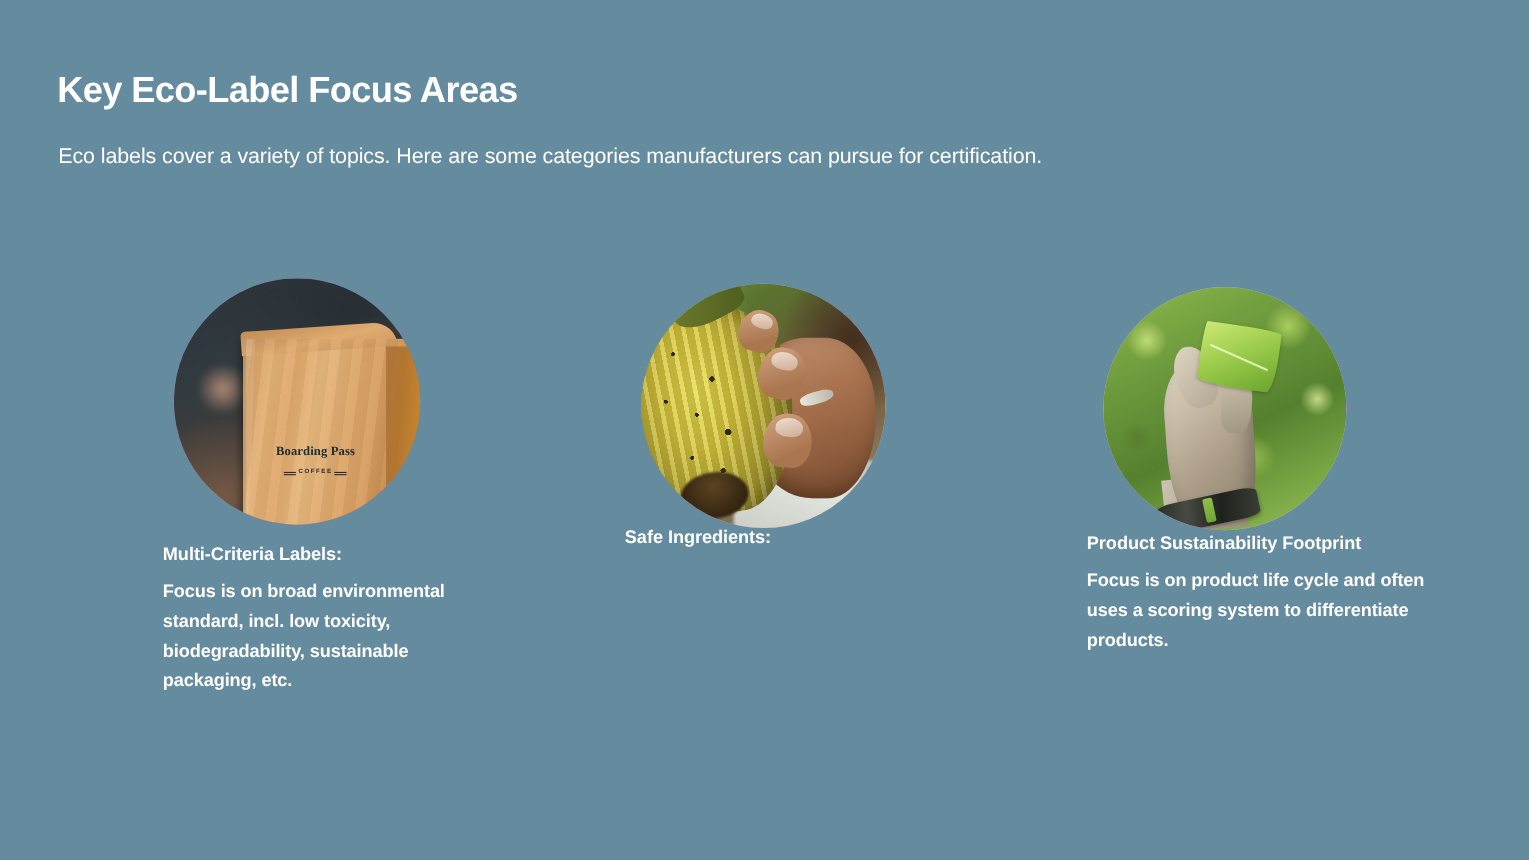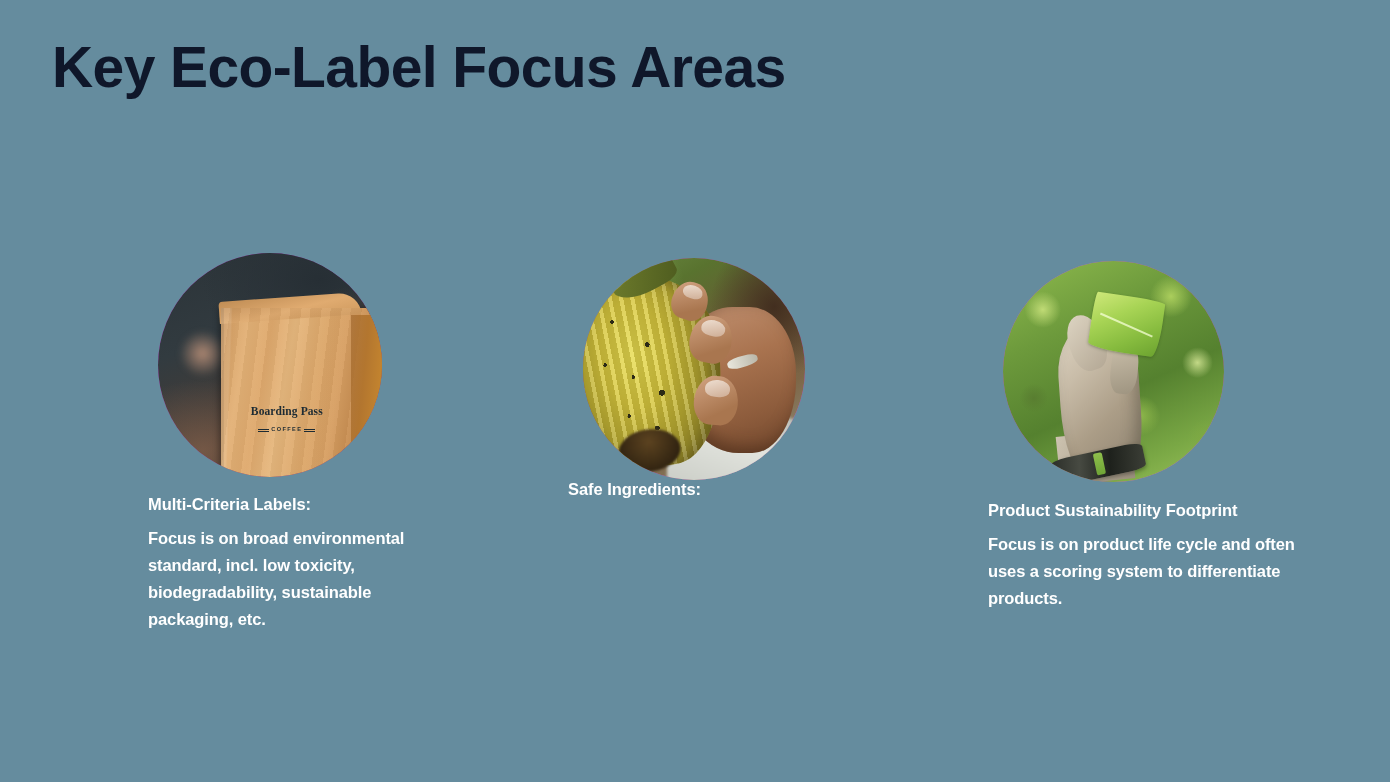--- a/index.html
+++ b/index.html
@@ -18,24 +18,24 @@
     position: relative;
     width: 1390px;
     height: 782px;
     background: #658c9e;
   }
 
   
   .slide-title {
     position: absolute;
     left: 52px;
-    top: 36px;
-    font-size: 57px;
+    top: 64px;
+    font-size: 33px;
     font-weight: bold;
-    color: #0f172a;
+    color: #ffffff;
     letter-spacing: -0.6px;
     line-height: 1.12;
     white-space: nowrap;
   }
   .slide-subtitle {
     position: absolute;
     left: 53px;
     top: 131px;
     font-size: 19.5px;
     font-weight: normal;
@@ -50,21 +50,21 @@
     width: 330px;
   }
   .col-1 { left: 148px; top: 253px; }
   .col-2 { left: 568px; top: 258px; }
   .col-3 { left: 988px; top: 261px; }
 
   .photo-circle {
     position: relative;
     border-radius: 50%;
     overflow: hidden;
-    background: #d946ef;
+    background: #f0abfc;
   }
   .col-1 .photo-circle { width: 224px; height: 224px; margin-left: 10px; }
   .col-2 .photo-circle { width: 222px; height: 222px; margin-left: 15px; }
   .col-3 .photo-circle { width: 221px; height: 221px; margin-left: 15px; }
 
   .photo-inner { position: absolute; inset: 0; }
 
   
   .img-coffee {
     background:
@@ -382,39 +382,40 @@
   
   .col-heading {
     font-size: 16.5px;
     font-weight: bold;
     color: #ffffff;
     letter-spacing: -0.05px;
     white-space: nowrap;
   }
   .col-1 .col-heading { margin-top: 18px; }
   .col-2 .col-heading { }
-  .col-3 .col-heading { margin-top: 19px; }
+  .col-3 .col-heading { margin-top: 3px; }
 
   .col-body {
     margin-top: 11px;
     font-size: 16.5px;
     font-weight: bold;
     color: #ffffff;
     line-height: 27px;
     letter-spacing: -0.1px;
     white-space: pre-line;
   }
 </style>
 </head>
 <body>
 
 <div class="slide">
 
   <div class="slide-title">Key Eco-Label Focus Areas</div>
 
+  <div class="slide-subtitle">Eco labels cover a variety of topics. Here are some categories manufacturers can pursue for certification.</div>
 
   <div class="column col-1">
     <div class="photo-circle">
       <div class="photo-inner img-coffee">
         <div class="blur-hand"></div>
         <div class="bag">
           <div class="bag-creases"></div>
           <div class="bag-label">
             <div class="bag-brand">Boarding Pass</div>
             <div class="bag-sub">COFFEE</div>

